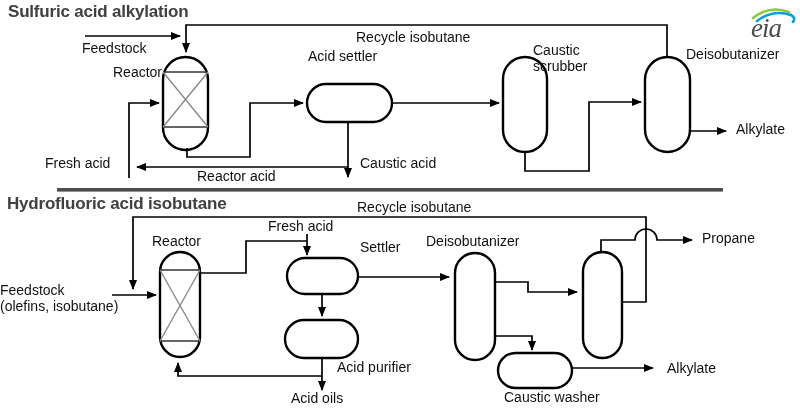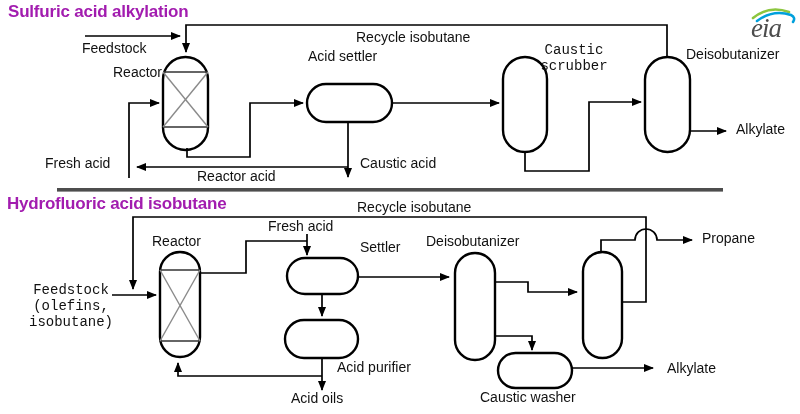--- a/index.html
+++ b/index.html
@@ -6,24 +6,24 @@
   #stage{
     position:relative;width:800px;height:414px;background:#ffffff;overflow:hidden;
     font-family:"Liberation Sans","DejaVu Sans",sans-serif;
   }
   #flow-svg{position:absolute;left:0;top:0;}
   .lbl{
     position:absolute;font-size:14px;line-height:16px;color:#111111;
     white-space:pre-line;letter-spacing:0px;
   }
   .title{
-    position:absolute;font-size:17px;line-height:19px;font-weight:bold;color:#a21caf;
+    position:absolute;font-size:17px;line-height:19px;font-weight:bold;color:#404040;
     letter-spacing:-0.2px;white-space:nowrap;
   }
-  .center{text-align:center;font-family:Liberation Mono, monospace;}
+  .center{text-align:left;}
   #eia-logo{position:absolute;left:744px;top:2px;width:56px;height:42px;}
   #eia-logo text{font-family:"Liberation Serif","DejaVu Serif",serif;font-style:italic;}
 </style>
 </head>
 <body>
 
 <div id="stage">
 
   <svg id="flow-svg" width="800" height="414" viewBox="0 0 800 414">
     <defs>
@@ -131,21 +131,21 @@
 
   <div class="lbl" style="left:357px;top:199px">Recycle isobutane</div>
   <div class="lbl" style="left:268px;top:218px">Fresh acid</div>
   <div class="lbl" style="left:152px;top:233px">Reactor</div>
   <div class="lbl center" style="left:0px;top:282px;width:142px">Feedstock
 (olefins, isobutane)</div>
   <div class="lbl" style="left:360px;top:239px">Settler</div>
   <div class="lbl" style="left:426px;top:233px">Deisobutanizer</div>
   <div class="lbl" style="left:337px;top:359px">Acid purifier</div>
   <div class="lbl" style="left:291px;top:390px">Acid oils</div>
-  <div class="lbl" style="left:480px;top:389px">Caustic washer</div>
+  <div class="lbl" style="left:504px;top:389px">Caustic washer</div>
   <div class="lbl" style="left:702px;top:230px">Propane</div>
   <div class="lbl" style="left:667px;top:360px">Alkylate</div>
 
   <svg id="eia-logo" viewBox="0 0 56 42">
     <path d="M9,16 Q25,3 45,10" stroke="#8dc63f" stroke-width="2.6" fill="none" stroke-linecap="round"></path>
     <path d="M13,19 Q29,7 47,13 Q52,15.5 49,20" stroke="#00a0dc" stroke-width="2.6" fill="none" stroke-linecap="round"></path>
     <text x="7" y="35" font-size="27" fill="#4d4d4d" letter-spacing="-1">eia</text>
   </svg>
 
 </div>

